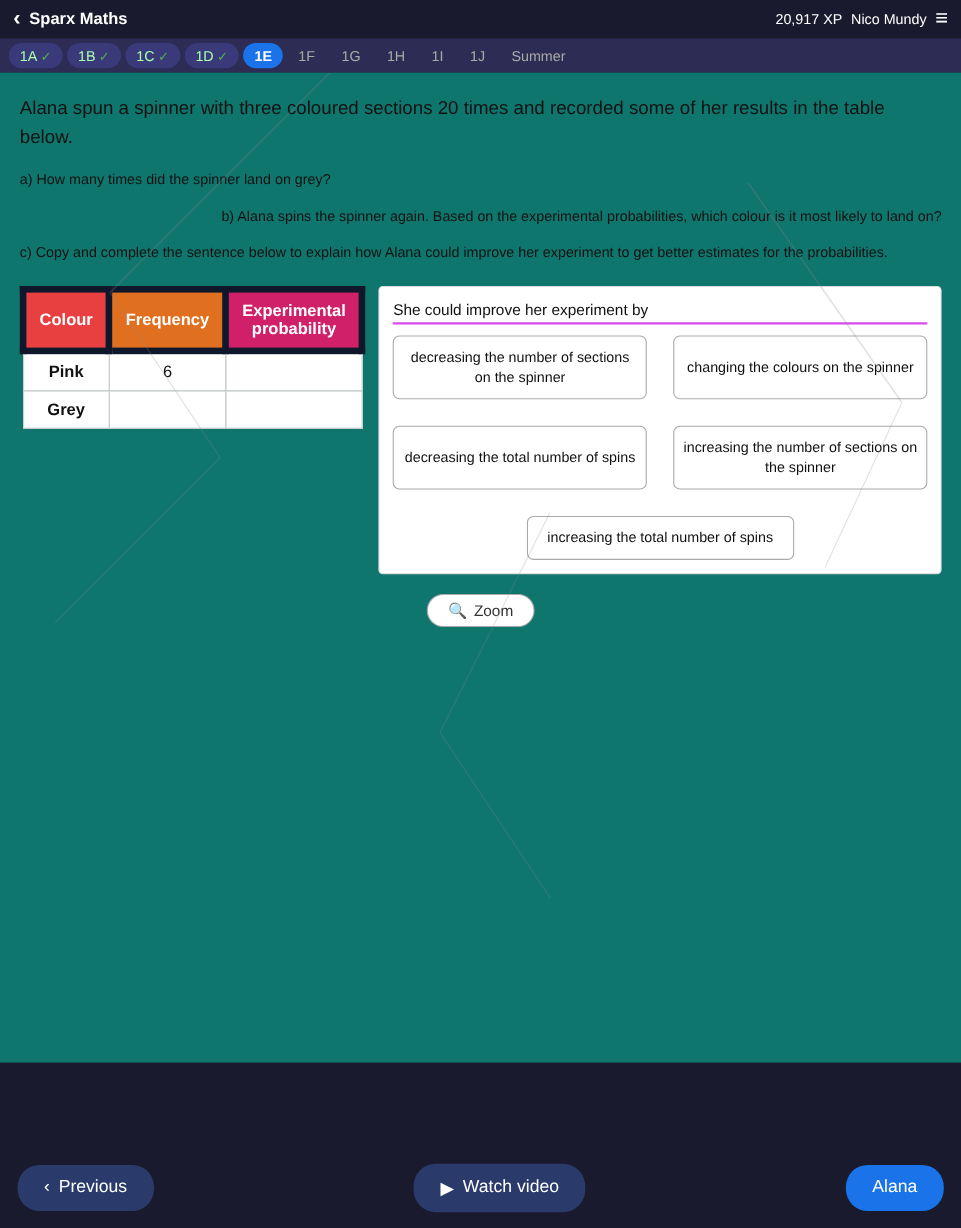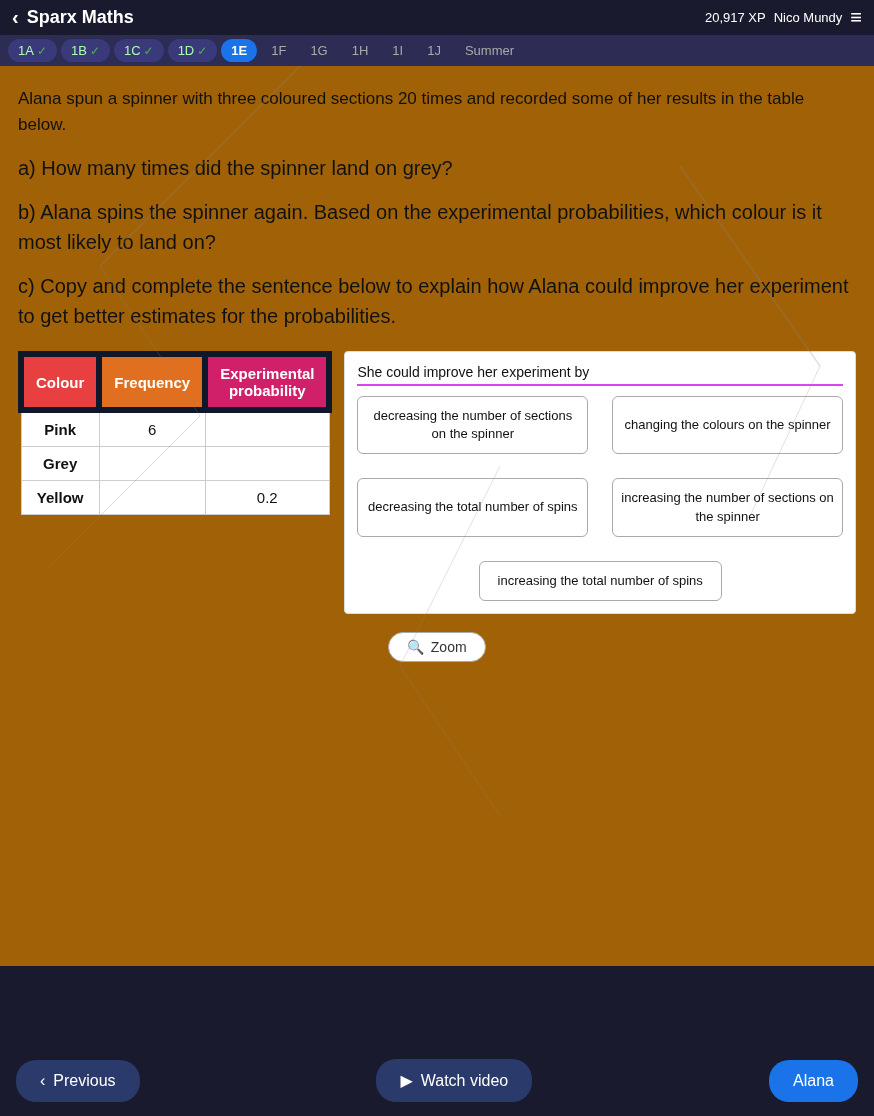--- a/index.html
+++ b/index.html
@@ -23,21 +23,21 @@
       align-items: center;
       gap: 8px;
     }
     .back-arrow {
       color: #fff;
       font-size: 20px;
       font-weight: bold;
     }
     .app-title {
       color: #fff;
-      font-size: 18px;
+      font-size: 15px;
       font-weight: bold;
     }
     .top-bar-right {
       display: flex;
       align-items: center;
       gap: 8px;
     }
     .xp-info {
       color: #fff;
       font-size: 13px;
@@ -78,43 +78,43 @@
     .nav-tab.future {
       background: transparent;
       color: #aaa;
     }
     .checkmark {
       color: #4caf50;
       font-size: 12px;
     }
 
     .main-content {
-      background: #a16207;
+      background: #0f766e;
       margin: 0;
       padding: 20px 18px 10px 18px;
       min-height: 900px;
       position: relative;
     }
 
     .question-text {
       font-size: 17px;
       color: #111;
       line-height: 1.5;
       margin-bottom: 16px;
       text-align: left;
     }
 
     .sub-question {
-      font-size: 20px;
+      font-size: 13px;
       color: #111;
       margin-bottom: 14px;
       line-height: 1.5;
     }
     .sub-question.center {
-      text-align: left;
+      text-align: right;
     }
 
     .bottom-section {
       display: flex;
       gap: 12px;
       margin-top: 20px;
       align-items: flex-start;
     }
 
     
@@ -332,25 +332,20 @@
           <tr>
             <td>Pink</td>
             <td>6</td>
             <td></td>
           </tr>
           <tr>
             <td>Grey</td>
             <td></td>
             <td></td>
           </tr>
-          <tr>
-            <td>Yellow</td>
-            <td></td>
-            <td>0.2</td>
-          </tr>
         </tbody>
       </table>
     </div>
 
     <div class="options-panel">
       <div class="she-text">She could improve her experiment by</div>
       <div class="options-grid">
         <button class="option-btn">decreasing the number of sections on the spinner</button>
         <button class="option-btn">changing the colours on the spinner</button>
         <button class="option-btn">decreasing the total number of spins</button>

